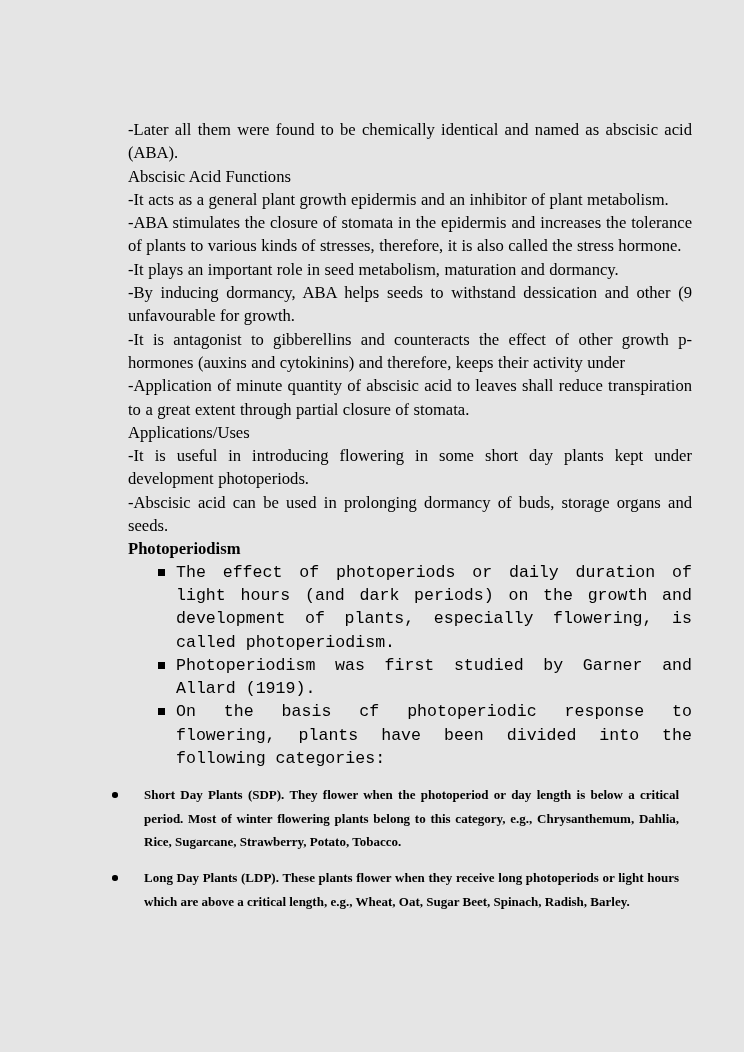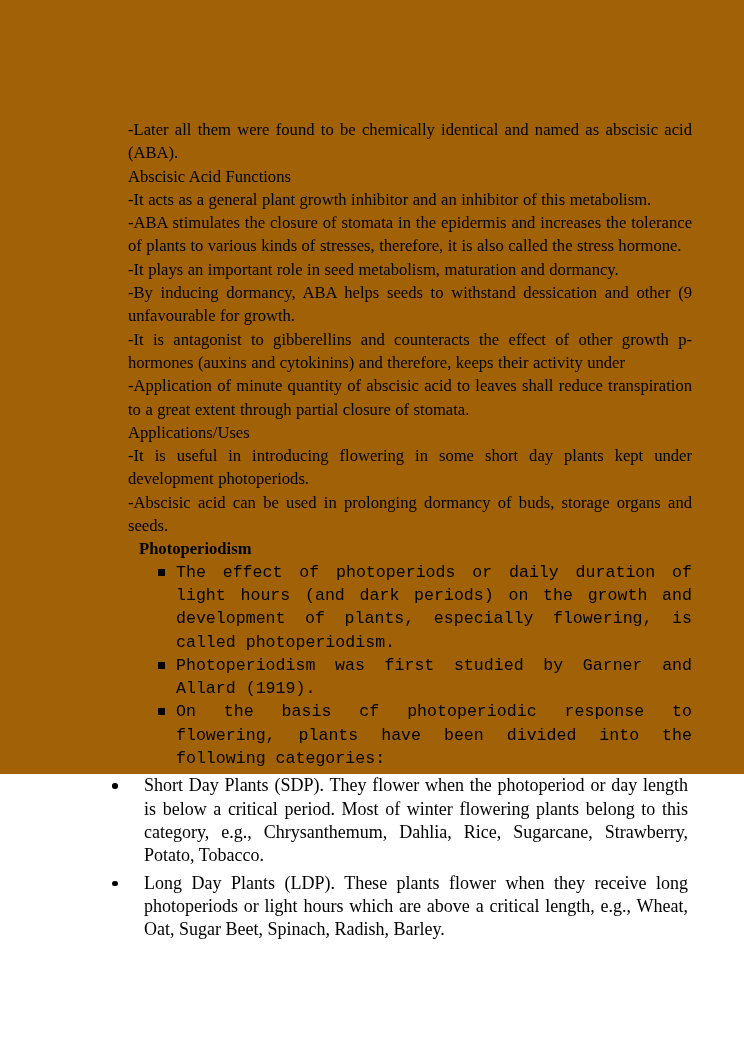--- a/index.html
+++ b/index.html
@@ -12,22 +12,22 @@
     width: 744px;
     height: 1052px;
     overflow: hidden;
     font-family: "Liberation Serif", "DejaVu Serif", serif;
     color: #000000;
     -webkit-font-smoothing: antialiased;
   }
   .page {
     position: relative;
     width: 744px;
-    height: 774px;
-    background: #a16207;
+    height: 1052px;
+    background: #e5e5e5;
     box-sizing: border-box;
   }
   .content {
     position: absolute;
     left: 128px;
     top: 118px;
     width: 564px;
   }
   
   .para {
@@ -39,21 +39,20 @@
     text-justify: inter-word;
     hyphens: none;
     word-spacing: 0.02em;
   }
   .para.heading-plain {
     text-align: center;
   }
   .para.bold {
     font-weight: bold;
     text-align: center;
-    margin-left: 11px;
   }
   
   .sq-list {
     margin: 0;
     padding: 0;
     list-style: none;
   }
   .sq-item {
     position: relative;
     margin: 0;
@@ -75,27 +74,28 @@
     display: block;
   }
   
   .rd-list {
     margin: 0;
     padding: 0;
     list-style: none;
   }
   .rd-item {
     position: relative;
-    margin: 4px;
+    margin: 13px;
     padding-left: 32px;
     margin-left: -16px;
-    font-size: 18px;
+    font-size: 13px;
     line-height: 23.3px;
     text-align: justify;
     text-justify: inter-word;
+    font-weight: bold;
   }
   .rd-item .rd-marker {
     position: absolute;
     left: 0px;
     top: 0;
     width: 5.5px;
     height: 5.5px;
     margin-top: 9px;
     background: #000000;
     border-radius: 50%;
@@ -112,21 +112,21 @@
 </head>
 <body>
 
 <div class="page">
   <div class="content">
 
     <p class="para">-Later all them were found to be chemically identical and named as abscisic acid (ABA).</p>
 
     <p class="para heading-plain">Abscisic Acid Functions</p>
 
-    <p class="para">-It acts as a general plant growth inhibitor and an inhibitor of this metabolism.</p>
+    <p class="para">-It acts as a general plant growth epidermis and an inhibitor of plant metabolism.</p>
 
     <p class="para">-ABA stimulates the closure of stomata in the epidermis and increases the tolerance of plants to various kinds of stresses, therefore, it is also called the stress hormone.</p>
 
     <p class="para">-It plays an important role in seed metabolism, maturation and dormancy.</p>
 
     <p class="para">-By inducing dormancy, ABA helps seeds to withstand dessication and other (9 unfavourable for growth.</p>
 
     <p class="para">-It is antagonist to gibberellins and counteracts the effect of other growth p-hormones (auxins and cytokinins) and therefore, keeps their activity under</p>
 
     <p class="para">-Application of minute quantity of abscisic acid to leaves shall reduce transpiration to a great extent through partial closure of stomata.</p>

